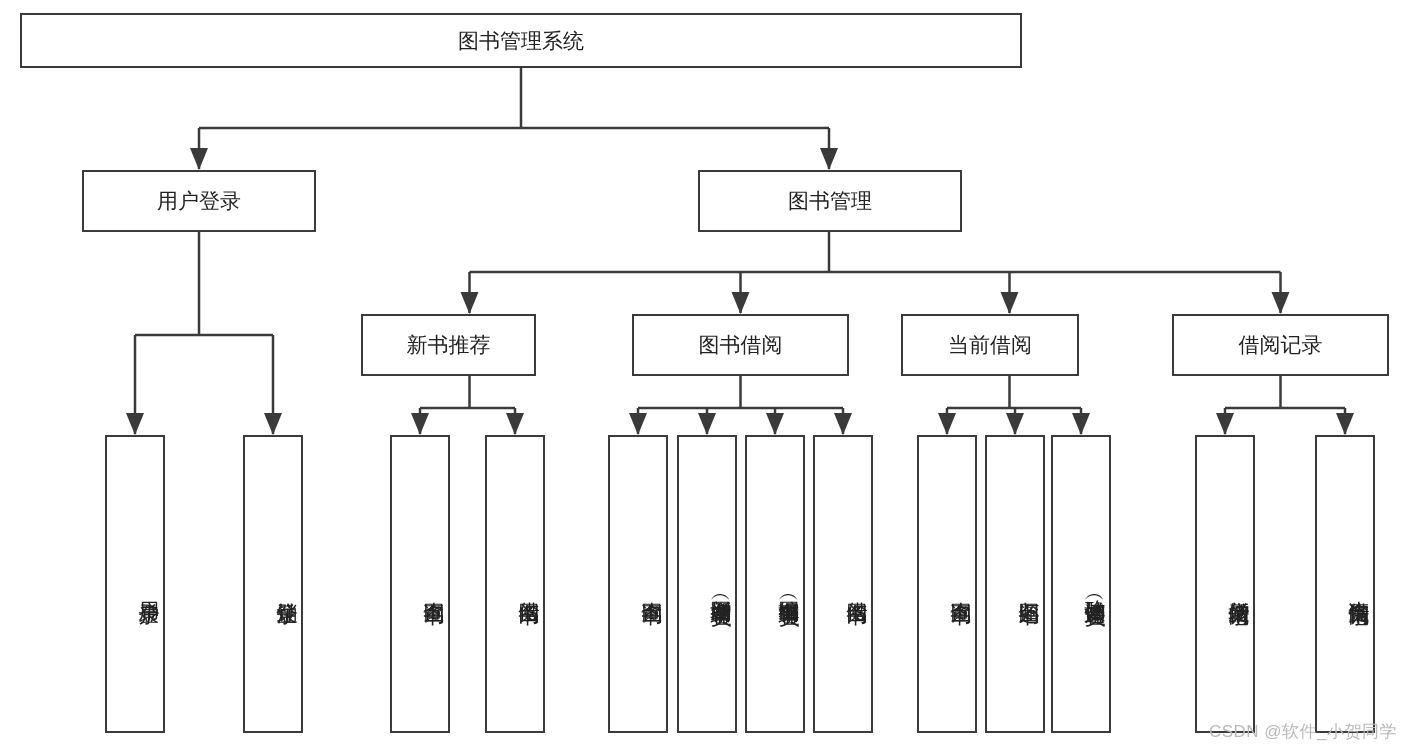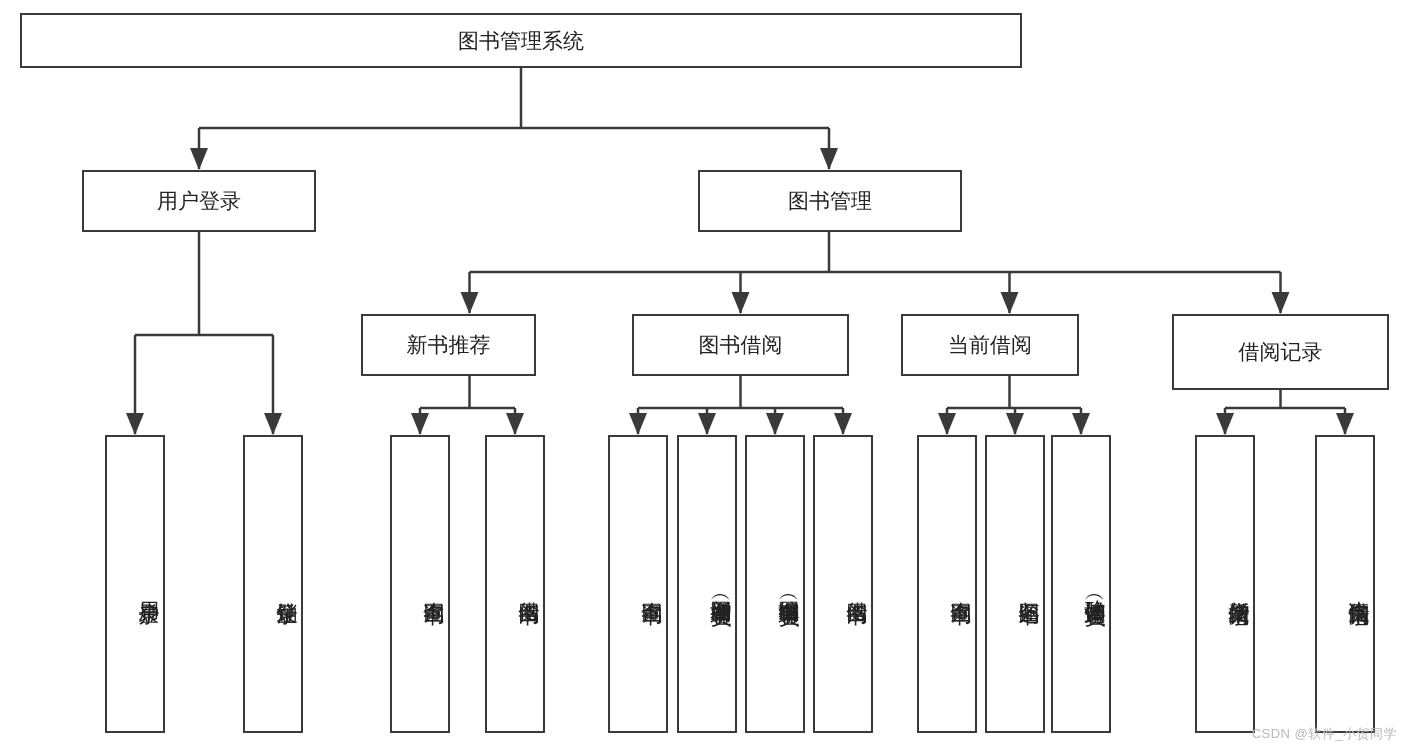--- a/index.html
+++ b/index.html
@@ -21,21 +21,21 @@
   }
   .node-box.vertical{
     writing-mode:vertical-rl;text-orientation:upright;
     font-size:21px;line-height:1.32;
     align-items:flex-start;justify-content:center;
     padding-top:6px;letter-spacing:1px;
   }
   .node-label{display:block;}
   .watermark{
     position:absolute;right:8px;bottom:4px;
-    font-size:13px;color:#b9b9b9;white-space:nowrap;
+    font-size:17px;color:#b9b9b9;white-space:nowrap;
     letter-spacing:.5px;
   }
 </style>
 </head>
 <body>
 
 <div id="diagram-root">
   <svg class="flow" viewBox="0 0 1405 747" preserveAspectRatio="none" aria-hidden="true">
     <g id="connectors" stroke="#3a3a3a" stroke-width="2.5" fill="none">
         <line x1="521" y1="68" x2="521" y2="128"></line>
@@ -106,21 +106,21 @@
       </div>
       <div class="node-box horizontal" style="left: 361px; top: 314px; width: 175px; height: 62px;">
         <span class="node-label">新书推荐</span>
       </div>
       <div class="node-box horizontal" style="left: 632px; top: 314px; width: 217px; height: 62px;">
         <span class="node-label">图书借阅</span>
       </div>
       <div class="node-box horizontal" style="left: 901px; top: 314px; width: 178px; height: 62px;">
         <span class="node-label">当前借阅</span>
       </div>
-      <div class="node-box horizontal" style="left: 1172px; top: 314px; width: 217px; height: 76px;">
+      <div class="node-box horizontal" style="left: 1172px; top: 314px; width: 217px; height: 62px;">
         <span class="node-label">借阅记录</span>
       </div>
       <div class="node-box vertical" style="left: 105px; top: 435px; width: 60px; height: 298px;">
         <span class="node-label">用户登录</span>
       </div>
       <div class="node-box vertical" style="left: 243px; top: 435px; width: 60px; height: 298px;">
         <span class="node-label">注销登录</span>
       </div>
       <div class="node-box vertical" style="left: 390px; top: 435px; width: 60px; height: 298px;">
         <span class="node-label">查询图书</span>

